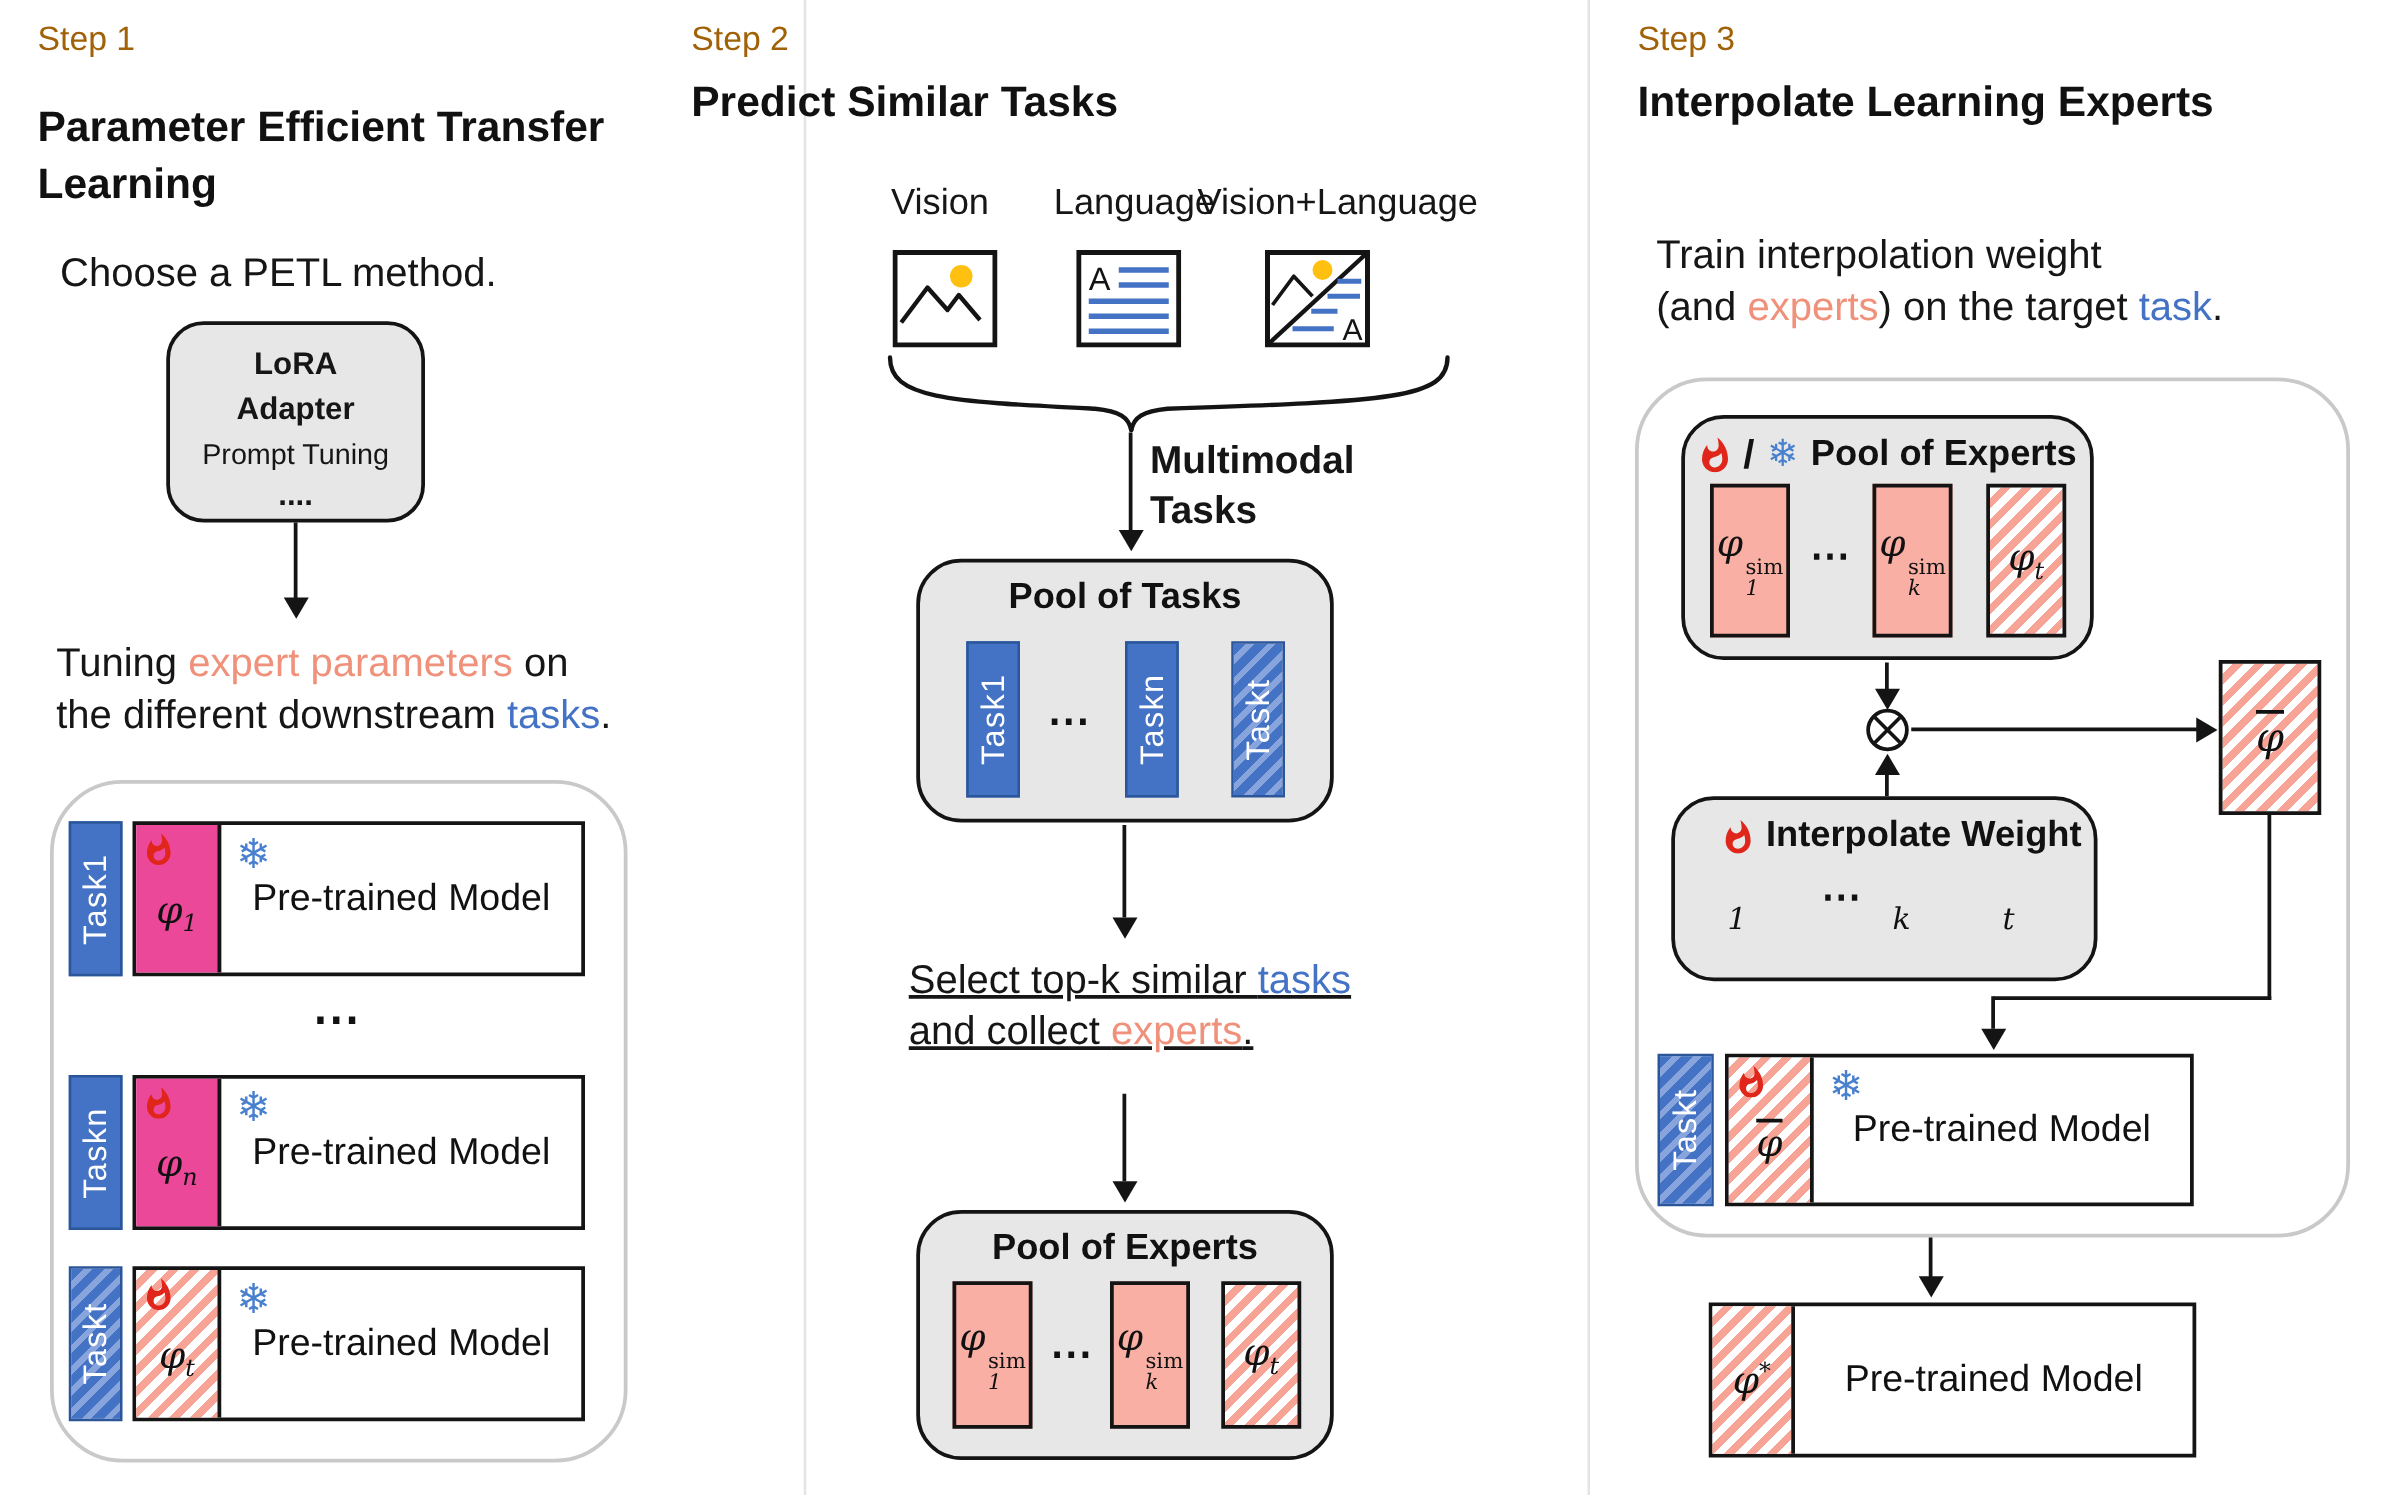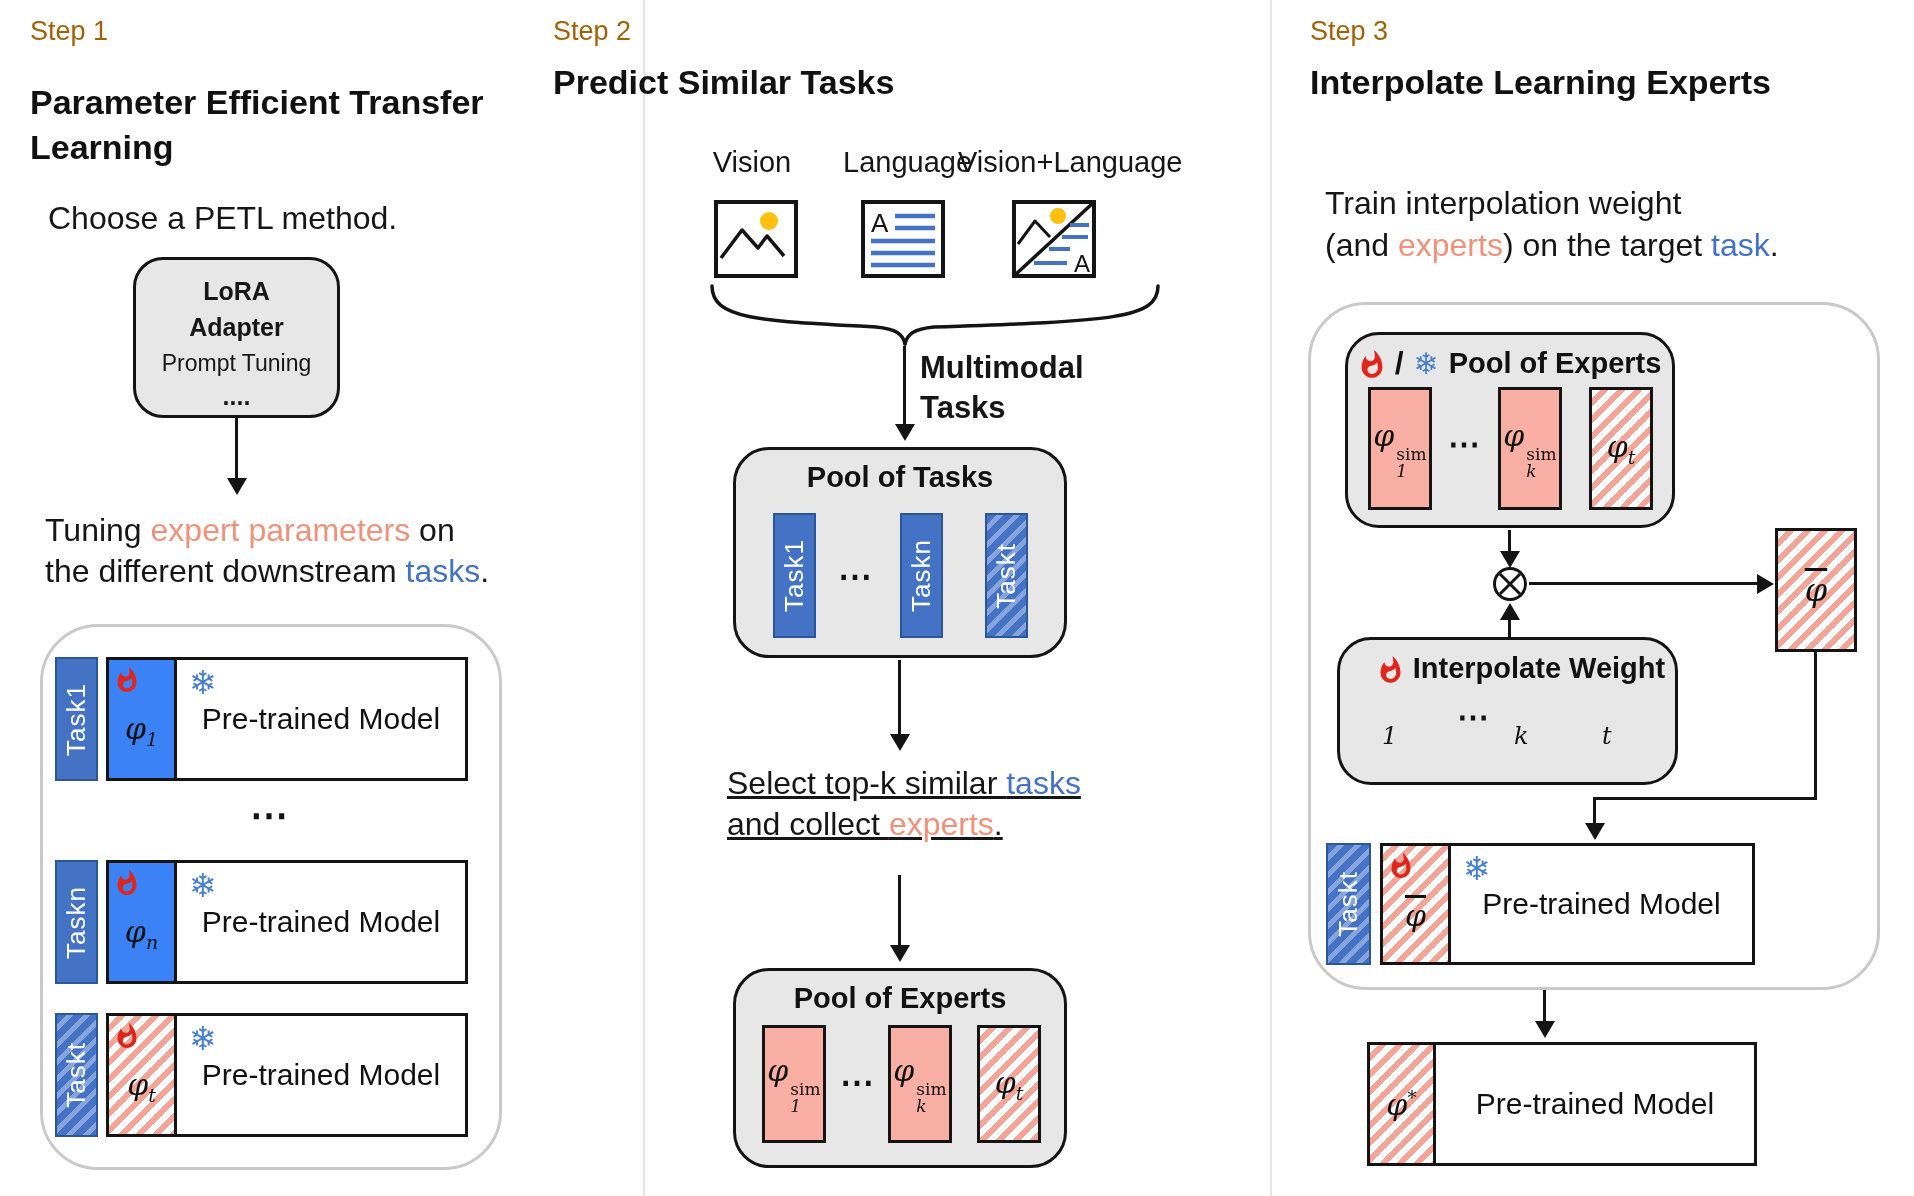--- a/index.html
+++ b/index.html
@@ -16,21 +16,21 @@
   .outerbox{background:#fff;border:3px solid #C9C9C9;border-radius:58px;box-sizing:border-box;}
   .boxtitle{font-size:29px;font-weight:bold;color:#111;}
   .chip-blue{background:#4472C4;border:2px solid #2B579A;box-sizing:border-box;
              display:flex;align-items:center;justify-content:center;}
   .chip-blue.hatch{background:repeating-linear-gradient(135deg,#4472C4 0 7px,#87A5DC 7px 12px);}
   .vtext{writing-mode:vertical-rl;transform:rotate(180deg);color:#fff;font-size:26px;letter-spacing:1px;}
   .chip-salmon{background:#F9AFA4;border:3px solid #141414;box-sizing:border-box;
                display:flex;align-items:center;justify-content:center;}
   .hatch-salmon{background:repeating-linear-gradient(135deg,#ffffff 0 6px,#F7A395 6px 12px) !important;}
   .modelgroup{background:#fff;border:3px solid #141414;box-sizing:border-box;display:flex;}
-  .seg-phi{width:68px;flex:0 0 68px;background:#3b82f6;border-right:3px solid #141414;
+  .seg-phi{width:68px;flex:0 0 68px;background:#ec4899;border-right:3px solid #141414;
            position:relative;display:flex;align-items:center;justify-content:center;box-sizing:border-box;}
   .seg-model{flex:1;position:relative;display:flex;align-items:center;justify-content:center;}
   .model-label{font-size:30px;color:#111;}
   .math{font-family:"DejaVu Serif",serif;font-style:italic;font-size:30px;color:#111;}
   .math .stack{display:inline-flex;flex-direction:column;font-size:17px;line-height:17px;
                vertical-align:-14px;font-style:normal;margin-left:2px;}
   .math .stack .ssub{font-style:italic;}
   .alpha{font-family:"DejaVu Serif",serif;font-style:italic;font-size:38px;color:#111;}
   .alpha sub{font-size:24px;}
   .overbar{text-decoration:overline;}

